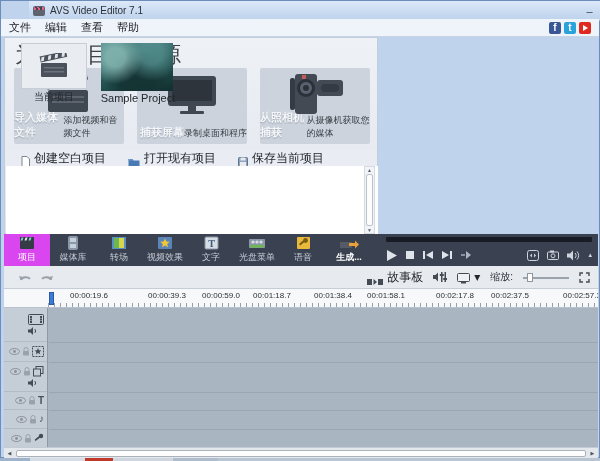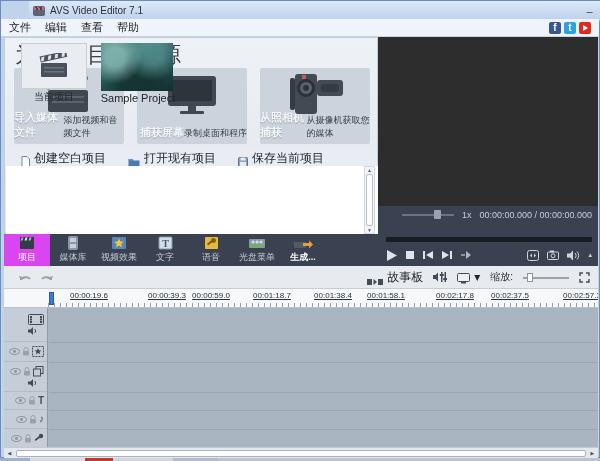--- a/index.html
+++ b/index.html
@@ -95,21 +95,21 @@
   .tl-right { margin-left:auto; display:flex; align-items:center; gap:10px; }
   .zoom-slider { width:46px; height:9px; position:relative; }
   .zoom-slider .trk { position:absolute; left:0; right:0; top:4px; height:2px; background:#9aa2ac; }
   .zoom-slider .thb { position:absolute; left:4px; top:0; width:6px; height:9px; background:#fdfdfe; border:1px solid #8d959f; }
 
   
   .ruler { position:absolute; left:3px; top:288px; width:594px; height:19px; background:#f6f8fa;
     border-bottom:1px solid #b9c2cc; overflow:hidden; }
   .ruler-ticks { position:absolute; left:44px; right:0; bottom:0; height:4px;
     background:repeating-linear-gradient(to right,#98a0a9 0 1px,transparent 1px 6px); }
-  .ruler-label { position:absolute; top:2px; transform:translateX(-50%); font-size:8px; color:#2b3036; white-space:nowrap;text-decoration:underline; }
+  .ruler-label { position:absolute; top:2px; transform:translateX(-50%); font-size:8px; color:#2b3036; white-space:nowrap; }
   .playhead { position:absolute; left:45px; top:3px; width:5px; height:13px; background:#3d7bd6; border:1px solid #2a59a5; }
 
   
   .tracks { position:absolute; left:3px; top:307px; width:594px; height:139px; background:#a9b5c1; }
   .theaders { position:absolute; left:0; top:0; width:44px; height:100%; background:#c5ced7;
     border-right:1px solid #8f9aa6; display:flex; flex-direction:column; }
   .tgroup { display:flex; flex-direction:column; justify-content:center; align-items:flex-end;
     padding-right:3px; border-bottom:1px solid #b2bcc6; }
   .trow { display:flex; align-items:center; gap:2px; }
   .sub-audio { margin-right:6px; margin-top:2px; }
@@ -263,31 +263,20 @@
       <div class="thumb2"></div>
       <div class="thumb2-label">Sample Project</div>
 
       <div class="vscroll">
         <span class="arr">▲</span>
         <span class="vthumb"></span>
         <span class="arr">▼</span>
       </div>
     </div>
 
-    <div class="preview">
-      <div class="video-area"></div>
-      <div class="pctrl">
-        <span class="pslider">
-          <span class="trk"></span>
-            <span class="thb"></span>
-        </span>
-        <span>1x</span>
-        <span>00:00:00.000 / 00:00:00.000</span>
-      </div>
-    </div>
   </div>
 
   <div class="tabrow">
     <div class="tabs">
       <div class="tab selected">
         <span>
           <svg width="18" height="14" viewBox="0 0 18 14">
               <rect x="2" y="5" width="14" height="8" rx="1" fill="#343b45"></rect>
               <rect x="2" y="1" width="14" height="4" fill="#343b45"></rect>
               <rect x="4" y="1.5" width="2" height="3" fill="#7fd0cf" transform="skewX(-18)"></rect>
@@ -303,56 +292,66 @@
               <rect x="3" y="0" width="10" height="14" rx="2" fill="#8b97a8"></rect>
               <rect x="5" y="2" width="6" height="4" fill="#c6d0dc"></rect>
               <rect x="5" y="8" width="6" height="4" fill="#c6d0dc"></rect>
             </svg>
         </span>
         <span class="tab-label">媒体库</span>
       </div>
       <div class="tab">
         <span>
           <svg width="16" height="14" viewBox="0 0 16 14">
+              <rect x="1" y="1" width="14" height="12" fill="#5b8fc0"></rect>
+              <rect x="3" y="2" width="10" height="10" fill="#6db84e"></rect>
+              <rect x="8" y="2" width="5" height="10" fill="#d8d84e"></rect>
+            </svg>
+        </span>
+        <span class="tab-label">转场</span>
+      </div>
+      <div class="tab">
+        <span>
+          <svg width="16" height="14" viewBox="0 0 16 14">
               <rect x="1" y="1" width="14" height="12" rx="1" fill="#5b84b8"></rect>
               <path d="M8 2.5l1.4 3 3.3.3-2.5 2.2.8 3.2L8 9.5 5 11.2l.8-3.2L3.3 5.8l3.3-.3z" fill="#f2c736"></path>
             </svg>
         </span>
         <span class="tab-label">视频效果</span>
       </div>
       <div class="tab">
         <span>
           <svg width="15" height="14" viewBox="0 0 15 14">
               <rect x="1" y="1" width="13" height="12" rx="1" fill="#d7dde4" stroke="#8a96a4"></rect>
               <text x="7.5" y="11" text-anchor="middle" font-size="10" font-family="serif" fill="#3c5a80" font-weight="bold">T</text>
             </svg>
         </span>
         <span class="tab-label">文字</span>
-      </div>
-      <div class="tab">
-        <span>
-          <svg width="15" height="14" viewBox="0 0 15 14">
-              <rect x="1" y="1" width="13" height="12" rx="1" fill="#e8b93a"></rect>
-              <circle cx="9.5" cy="4.5" r="2.4" fill="#7a5c12"></circle>
-              <rect x="3.5" y="6" width="6" height="2" rx="1" fill="#7a5c12" transform="rotate(-40 6 8)"></rect>
-            </svg>
-        </span>
-        <span class="tab-label">语音</span>
       </div>
       <div class="tab">
         <span>
           <svg width="18" height="14" viewBox="0 0 18 14">
               <rect x="1" y="3" width="16" height="9" rx="1" fill="#8b97a8"></rect>
               <rect x="2" y="9" width="14" height="2.5" fill="#6db84e"></rect>
               <circle cx="5" cy="6" r="1.6" fill="#d9dee5"></circle>
               <circle cx="9" cy="6" r="1.6" fill="#d9dee5"></circle>
               <circle cx="13" cy="6" r="1.6" fill="#d9dee5"></circle>
             </svg>
         </span>
         <span class="tab-label">光盘菜单</span>
+      </div>
+      <div class="tab">
+        <span>
+          <svg width="15" height="14" viewBox="0 0 15 14">
+              <rect x="1" y="1" width="13" height="12" rx="1" fill="#e8b93a"></rect>
+              <circle cx="9.5" cy="4.5" r="2.4" fill="#7a5c12"></circle>
+              <rect x="3.5" y="6" width="6" height="2" rx="1" fill="#7a5c12" transform="rotate(-40 6 8)"></rect>
+            </svg>
+        </span>
+        <span class="tab-label">语音</span>
       </div>
       <div class="tab produce">
         <span>
           <svg width="20" height="14" viewBox="0 0 20 14">
               <rect x="1" y="3" width="12" height="9" rx="1" fill="#545b66"></rect>
               <rect x="1" y="3" width="12" height="3" fill="#3c424c"></rect>
               <path d="M10 7h6v-2.5l4 4-4 4V10h-6z" fill="#e8a13a"></path>
             </svg>
         </span>
         <span class="tab-label">生成...</span>
@@ -469,21 +468,21 @@
         <svg width="11" height="11" viewBox="0 0 11 11">
             <path d="M1 4V1h3M7 1h3v3M10 7v3H7M4 10H1V7" stroke="#454b54" stroke-width="1.4" fill="none"></path>
           </svg>
       </span>
     </span>
   </div>
 
   <div class="ruler">
     <span class="ruler-label" style="left:85px">00:00:19.6</span>
     <span class="ruler-label" style="left:163px">00:00:39.3</span>
-    <span class="ruler-label" style="left:207px">00:00:59.0</span>
+    <span class="ruler-label" style="left:217px">00:00:59.0</span>
     <span class="ruler-label" style="left:268px">00:01:18.7</span>
     <span class="ruler-label" style="left:329px">00:01:38.4</span>
     <span class="ruler-label" style="left:382px">00:01:58.1</span>
     <span class="ruler-label" style="left:451px">00:02:17.8</span>
     <span class="ruler-label" style="left:506px">00:02:37.5</span>
     <span class="ruler-label" style="left:578px">00:02:57.3</span>
     <span class="ruler-ticks"></span>
     <span class="playhead"></span>
   </div>
 

